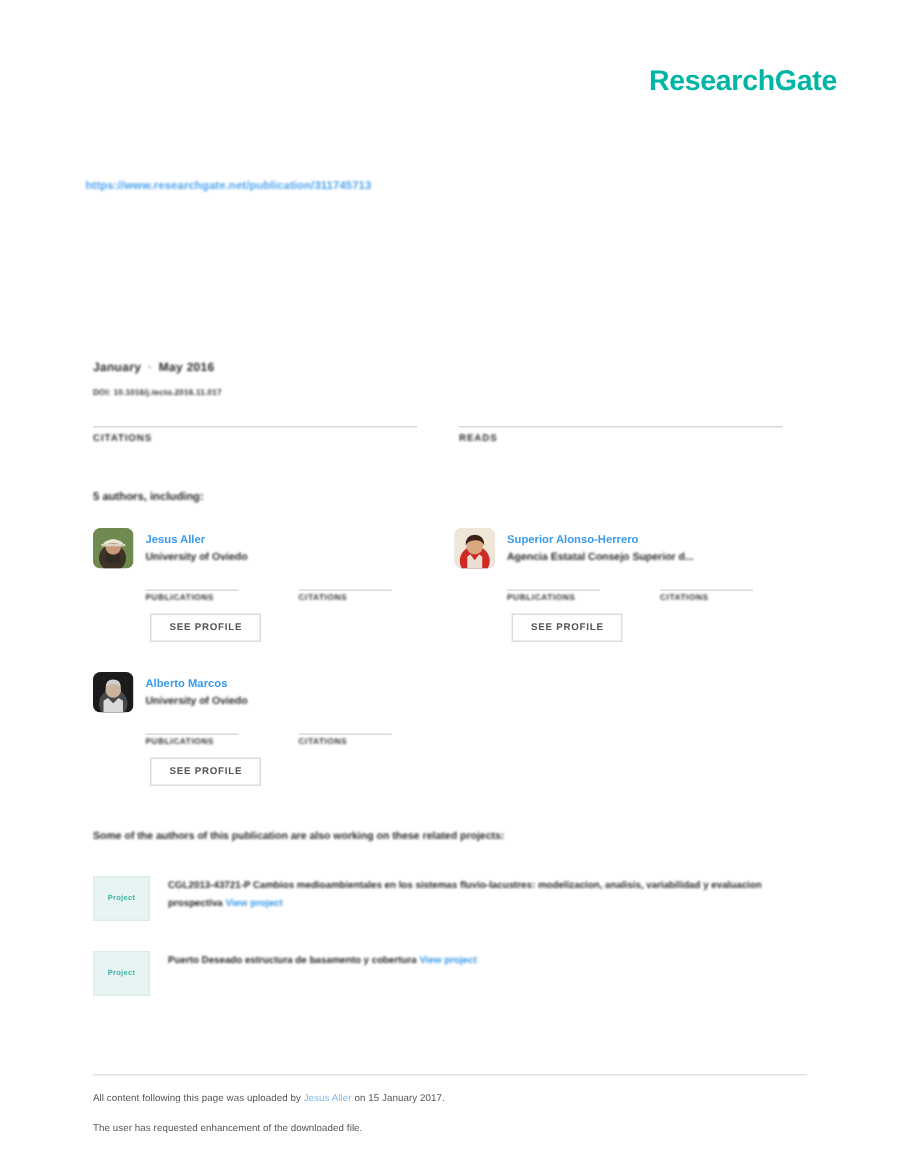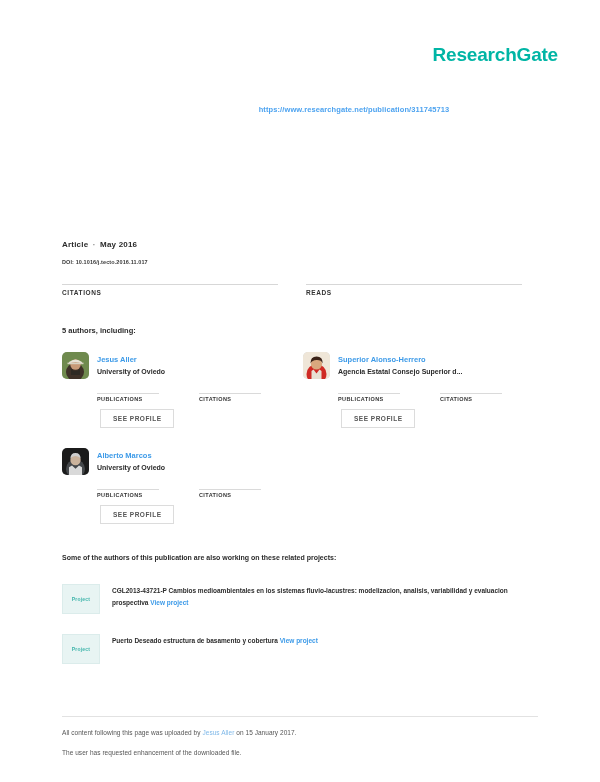--- a/index.html
+++ b/index.html
@@ -15,27 +15,26 @@
 
   
   .rg-logo{
     position:absolute;right:42px;top:44px;
     font-size:19px;font-weight:bold;
     color:#00b5a5;
     letter-spacing:-0.2px;
     filter:blur(.45px);
   }
   .rg-url{
-    position:absolute;left:0;right:0;top:105px;
-    text-align:center;
+    position:absolute;left:0;right:0;top:119px;
     font-size:7.5px;font-weight:bold;
     color:#4da3f0;
     letter-spacing:.1px;
     filter:blur(.55px);
-    padding-left:108px;
+    padding-left:57px;
   }
 
   
   .meta-line{
     position:absolute;left:62px;top:240px;
     font-size:8px;font-weight:bold;color:#2b2b2b;
     letter-spacing:.2px;
     filter:blur(.55px);
   }
   .meta-line .sep{color:#8a8a8a;padding:0 2px;}
@@ -139,21 +138,21 @@
 </style>
 </head>
 <body>
 
 <div class="page">
 
   <div class="rg-logo">ResearchGate</div>
   <div class="rg-url">https://www.researchgate.net/publication/311745713</div>
 
   <div class="meta-line">
-    <span>Article</span>
+    <span>January</span>
     <span class="sep">·</span>
     <span>May 2016</span>
   </div>
   <div class="doi-line">DOI: 10.1016/j.tecto.2016.11.017</div>
 
   <div class="stats">
     <div class="stat-col">
       <div class="stat-num"></div>
       <div class="stat-rule"></div>
       <div class="stat-label">CITATIONS</div>

